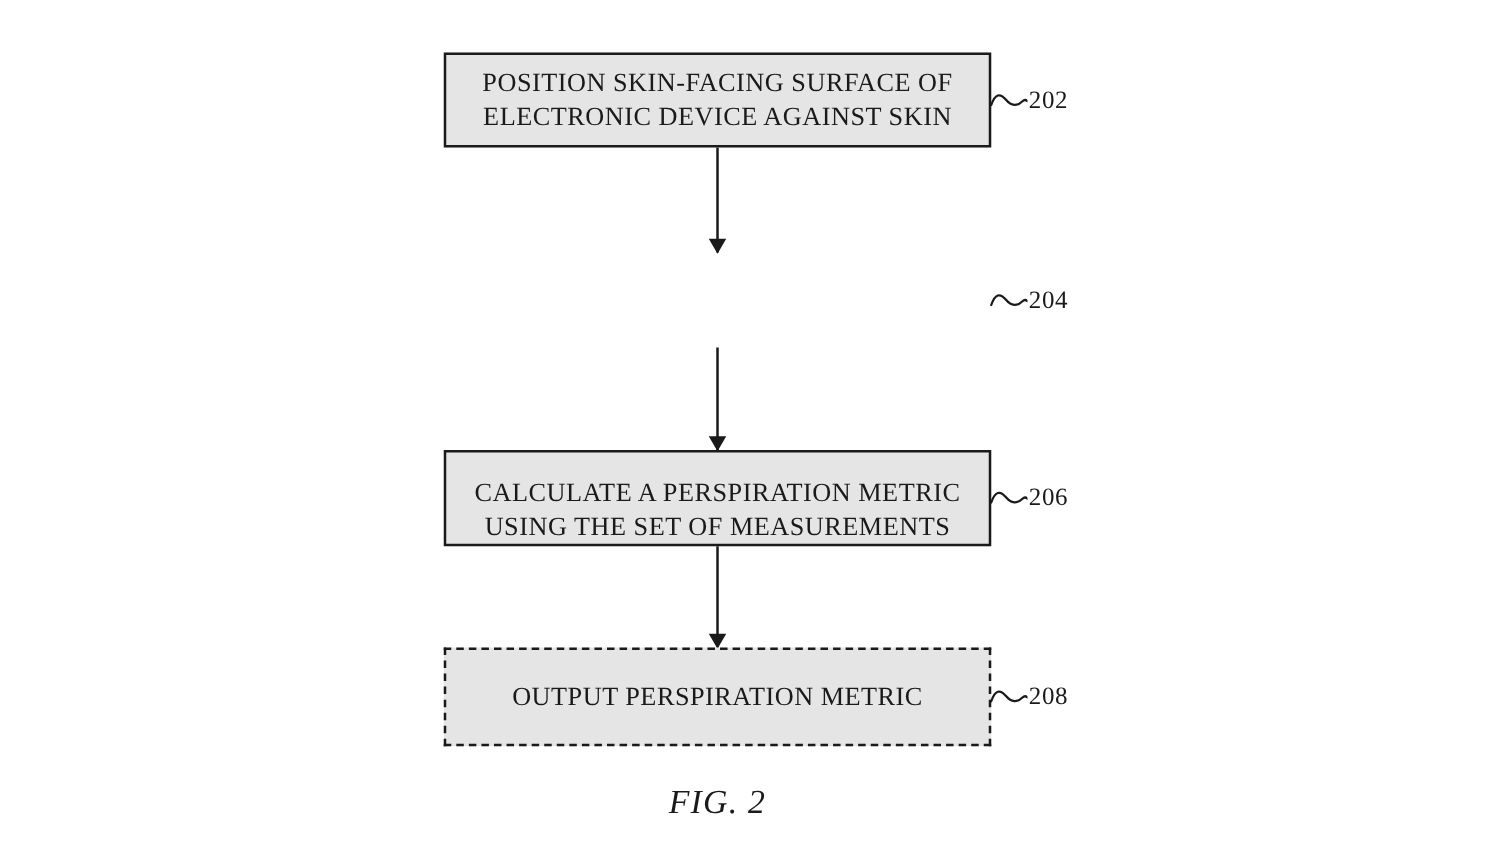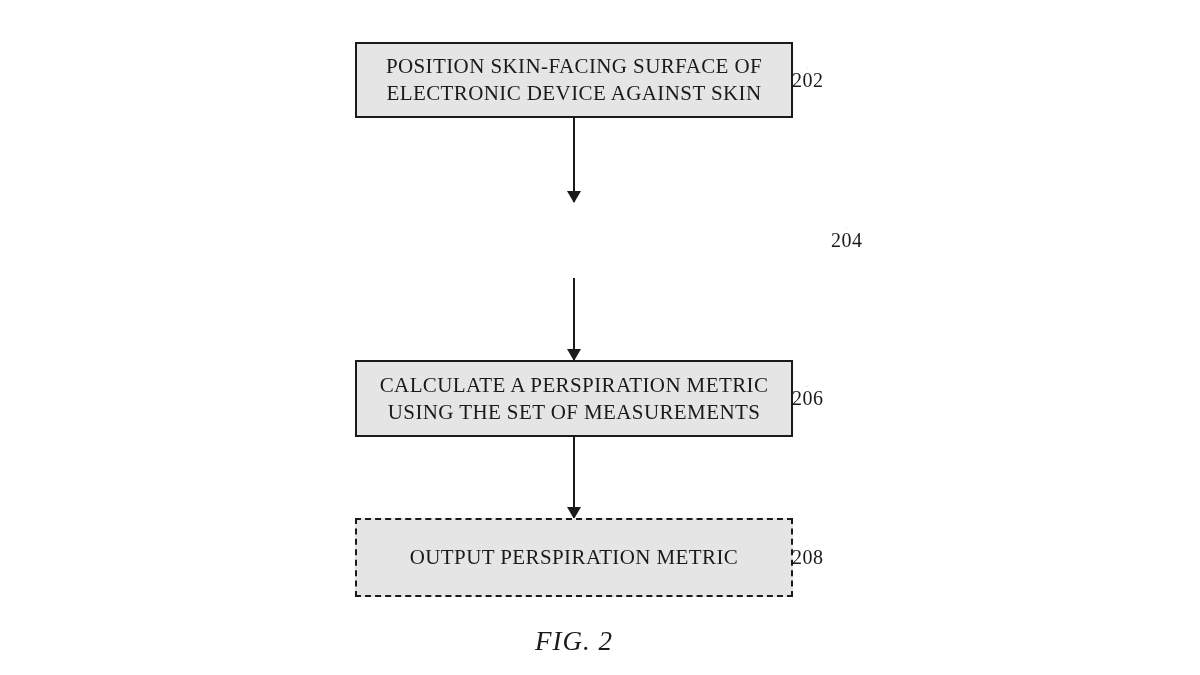--- a/index.html
+++ b/index.html
@@ -60,21 +60,20 @@
     border-top: 12px solid #1a1a1a;
   }
 
   
   .ref {
     position: absolute;
     left: 792px;
     height: 24px;
     display: flex;
     align-items: center;
-    flex-direction: column;
   }
   .ref svg {
     display: block;
     margin-right: 1px;
   }
   .ref-num {
     font-size: 20px;
     letter-spacing: 0.5px;
     color: #1a1a1a;
   }
@@ -103,30 +102,30 @@
   </div>
   <div class="ref" style="top:68px;">
     <svg width="30" height="16" viewBox="0 0 30 16">
       <path d="M1,12 C4,3 8,2 13,8 C17,13 22,13 26,9 C27.5,7.5 29,8 30,9" fill="none" stroke="#1a1a1a" stroke-width="1.8" stroke-linecap="round"></path>
     </svg>
     <span class="ref-num">202</span>
   </div>
 
   <div class="arrow" style="top:118px; height:84px;"></div>
 
-  <div class="ref" style="top:228px;margin-left:39px;">
+  <div class="ref" style="top:228px;">
     <svg width="30" height="16" viewBox="0 0 30 16">
       <path d="M1,12 C4,3 8,2 13,8 C17,13 22,13 26,9 C27.5,7.5 29,8 30,9" fill="none" stroke="#1a1a1a" stroke-width="1.8" stroke-linecap="round"></path>
     </svg>
     <span class="ref-num">204</span>
   </div>
 
   <div class="arrow" style="top:278px; height:82px;"></div>
 
-  <div class="step-box" style="top:360px; height:77px;">
+  <div class="step-box" style="top:360px; height:77px;align-items:flex-end;">
     <span class="box-text">CALCULATE A PERSPIRATION METRIC USING THE SET OF MEASUREMENTS</span>
   </div>
   <div class="ref" style="top:386px;">
     <svg width="30" height="16" viewBox="0 0 30 16">
       <path d="M1,12 C4,3 8,2 13,8 C17,13 22,13 26,9 C27.5,7.5 29,8 30,9" fill="none" stroke="#1a1a1a" stroke-width="1.8" stroke-linecap="round"></path>
     </svg>
     <span class="ref-num">206</span>
   </div>
 
   <div class="arrow" style="top:437px; height:81px;"></div>

